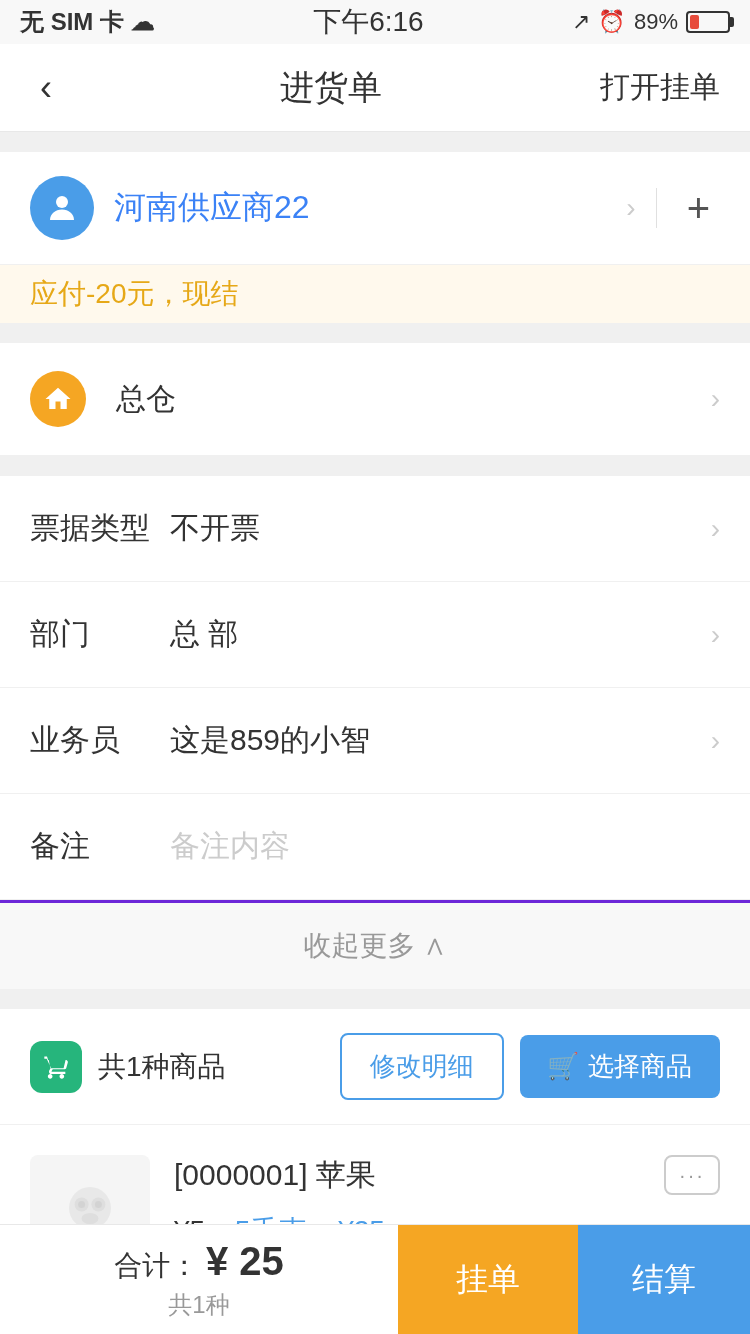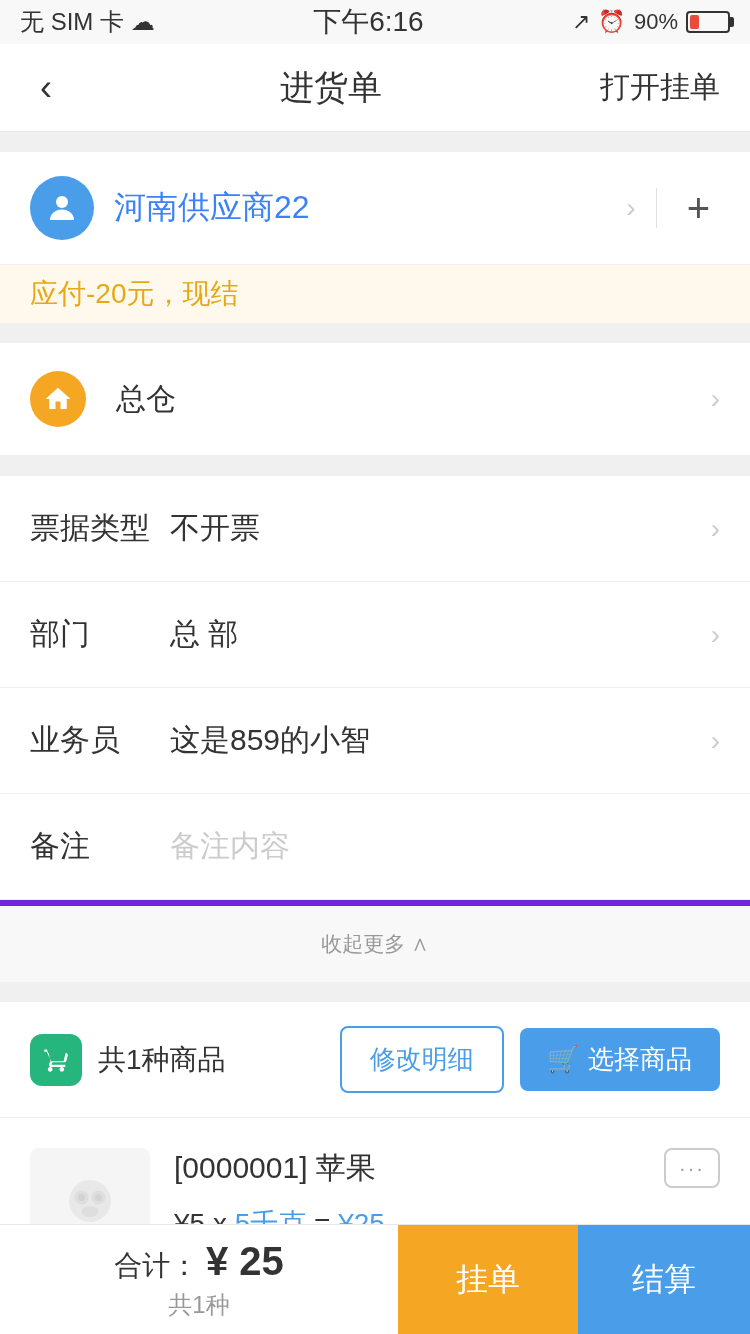--- a/index.html
+++ b/index.html
@@ -18,21 +18,21 @@
       width: 750px;
       height: 44px;
       background: #f8f8f8;
       display: flex;
       align-items: center;
       justify-content: space-between;
       padding: 0 20px;
       font-size: 24px;
       color: #333;
     }
-    .status-left { display: flex; align-items: flex-end; gap: 8px; }
+    .status-left { display: flex; align-items: flex-end; gap: 8px; font-weight: bold; }
     .status-center { font-weight: 400; font-size: 28px; margin-left: 10px; }
     .status-right { display: flex; align-items: center; gap: 8px; font-size: 22px; }
     .battery-icon {
       width: 44px; height: 22px; border: 2px solid #333; border-radius: 4px;
       position: relative; display: inline-flex; align-items: center; padding: 2px;
     }
     .battery-icon::after {
       content: ''; position: absolute; right: -6px; top: 50%; transform: translateY(-50%);
       width: 4px; height: 10px; background: #333; border-radius: 0 2px 2px 0;
     }
@@ -147,24 +147,24 @@
       flex-shrink: 0;
     }
     .warehouse-icon svg { width: 30px; height: 30px; fill: #fff; }
     .warehouse-name { flex: 1; font-size: 30px; color: #333; }
 
     
     .collapse-btn {
       background: #f8f8f8;
       text-align: center;
       padding: 24px;
-      font-size: 21px;
+      font-size: 28px;
       color: #999;
       cursor: pointer;
-      border-top: 6px solid #6d28d9;
+      border-top: 3px solid #6d28d9;
     }
 
     
     .product-header {
       background: #fff;
       display: flex;
       align-items: center;
       padding: 24px 30px;
       border-bottom: 1px solid #f0f0f0;
     }
@@ -279,21 +279,21 @@
 <body>
 
 <div class="status-bar">
   <div class="status-left">
     <span>无 SIM 卡 ☁</span>
   </div>
   <div class="status-center">下午6:16</div>
   <div class="status-right">
     <span>↗</span>
     <span>⏰</span>
-    <span>90%</span>
+    <span>89%</span>
     <div class="battery-icon">
       <div class="battery-fill"></div>
     </div>
   </div>
 </div>
 
 <div class="nav-bar">
   <span class="nav-back">‹</span>
   <span class="nav-title">进货单</span>
   <span class="nav-action">打开挂单</span>

